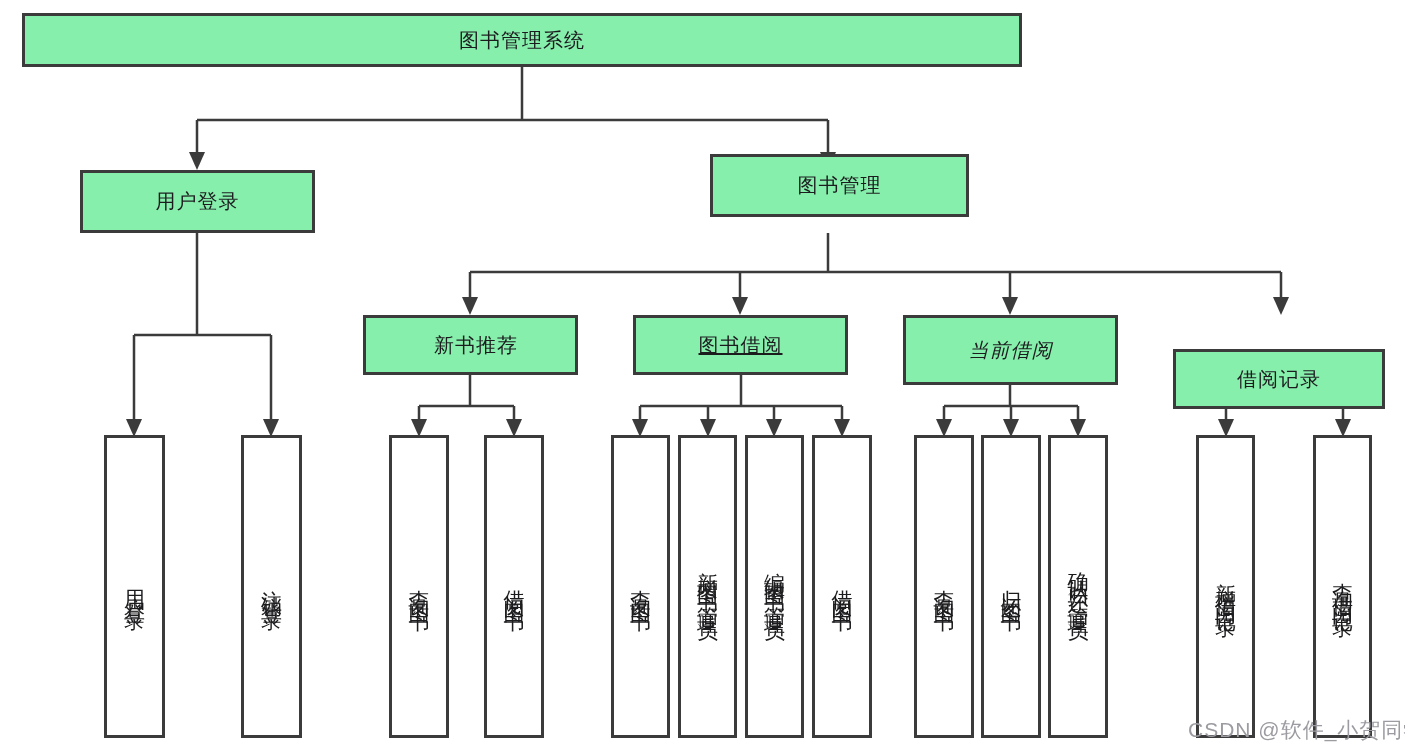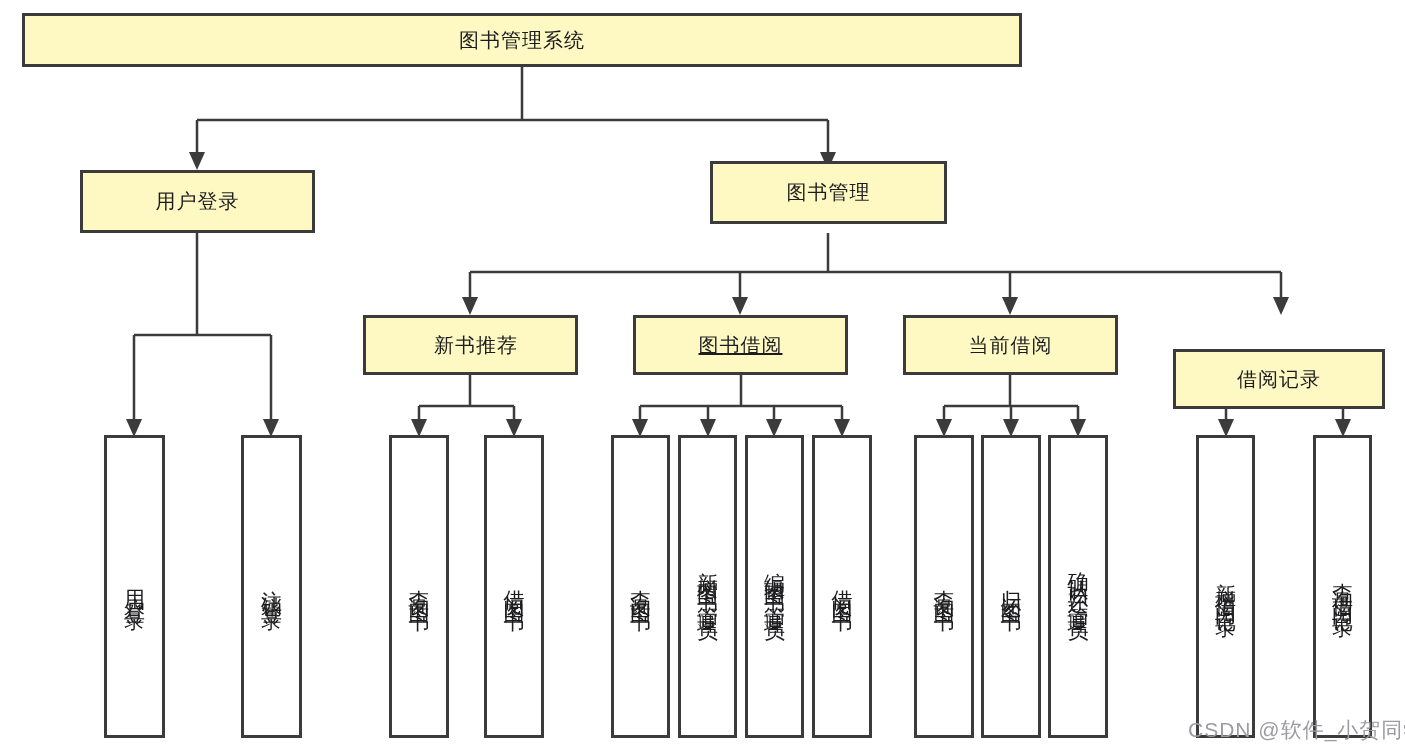--- a/index.html
+++ b/index.html
@@ -17,21 +17,21 @@
   svg.connectors {
     position: absolute;
     left: 0; top: 0;
     width: 1405px; height: 747px;
     pointer-events: none;
   }
 
   .hbox {
     position: absolute;
     border: 3px solid #3b3b3c;
-    background: #fef9c3;
+    background: #86efac;
     display: flex;
     align-items: center;
     justify-content: center;
     font-size: 20px;
     letter-spacing: 1px;
     color: #1c1c1e;
     z-index: 2;
   }
 
   .leaf {
@@ -98,25 +98,25 @@
       <polygon points="1003,419 1019,419 1011,437"></polygon>
       <polygon points="1070,419 1086,419 1078,437"></polygon>
       <polygon points="1218,419 1234,419 1226,437"></polygon>
       <polygon points="1335,419 1351,419 1343,437"></polygon>
     </g>
   </svg>
 
   <div class="hbox" style="left:22px; top:13px; width:1000px; height:54px;">图书管理系统</div>
 
   <div class="hbox" style="left:80px; top:170px; width:235px; height:63px;">用户登录</div>
-  <div class="hbox" style="left:710px; top:161px; width:237px; height:63px;">图书管理</div>
+  <div class="hbox" style="left:710px; top:154px; width:259px; height:63px;">图书管理</div>
 
   <div class="hbox" style="left:363px; top:315px; width:215px; height:60px;padding-left:11px;">新书推荐</div>
   <div class="hbox" style="left:633px; top:315px; width:215px; height:60px;text-decoration:underline;">图书借阅</div>
-  <div class="hbox" style="left:903px; top:315px; width:215px; height:60px;">当前借阅</div>
+  <div class="hbox" style="left:903px; top:315px; width:215px; height:70px;font-style:italic;">当前借阅</div>
   <div class="hbox" style="left:1173px; top:317px; width:212px; height:60px;margin-top:32px;">借阅记录</div>
 
   <div class="leaf" style="left:104px; width:61px;">
     <span class="vtext">用户登录</span>
   </div>
   <div class="leaf" style="left:241px; width:61px;">
     <span class="vtext">注销登录</span>
   </div>
 
   <div class="leaf" style="left:389px; width:60px;">

